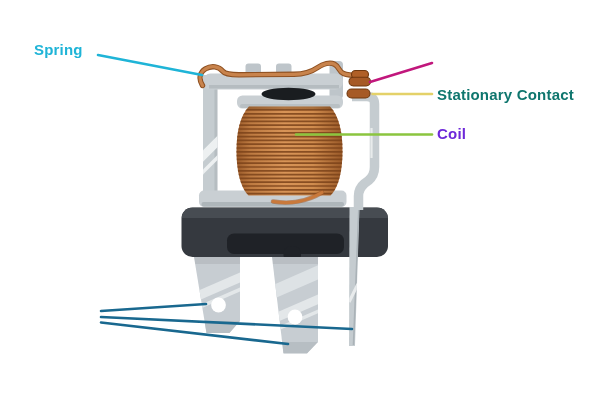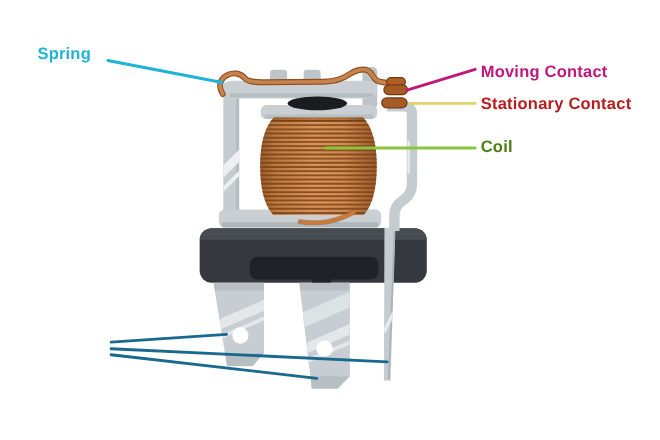--- a/index.html
+++ b/index.html
@@ -15,22 +15,22 @@
   .label{
     position:absolute;
     font-weight:700;
     font-size:15px;
     line-height:15px;
     letter-spacing:.2px;
     white-space:nowrap;
   }
   .label-spring{left:34px;top:42px;color:#1FB4D7;}
   .label-moving{left:437px;top:58px;color:#C1177C;}
-  .label-stationary{left:437px;top:87px;color:#b91c1c;}
-  .label-coil{left:437px;top:126px;color:#4d7c0f;}
+  .label-stationary{left:437px;top:87px;color:#0f766e;}
+  .label-coil{left:437px;top:126px;color:#6d28d9;}
   .label-terminals{left:34px;top:309px;color:#19688F;}
 </style>
 </head>
 <body>
 
 <div class="stage">
 
   <svg width="600" height="400" viewBox="0 0 600 400">
     <defs>
       <linearGradient id="coilGrad" x1="0" y1="0" x2="1" y2="0">
@@ -176,16 +176,15 @@
       <path d="M370 82 L432 63" stroke="#C1177C"></path>
       <path d="M372.5 94 L432 94" stroke="#E4D169"></path>
       <path d="M296 134.5 L432 134.5" stroke="#8BC53F"></path>
       <path d="M101 311 L206 304" stroke="#19688F"></path>
       <path d="M101 317 L352 329" stroke="#19688F"></path>
       <path d="M101 322.5 L288 344" stroke="#19688F"></path>
     </g>
   </svg>
 
   <div class="label label-spring">Spring</div>
-  <div class="label label-moving">Moving Contact</div>
   <div class="label label-stationary">Stationary Contact</div>
   <div class="label label-coil">Coil</div>
 </div>
 
 </body></html>

